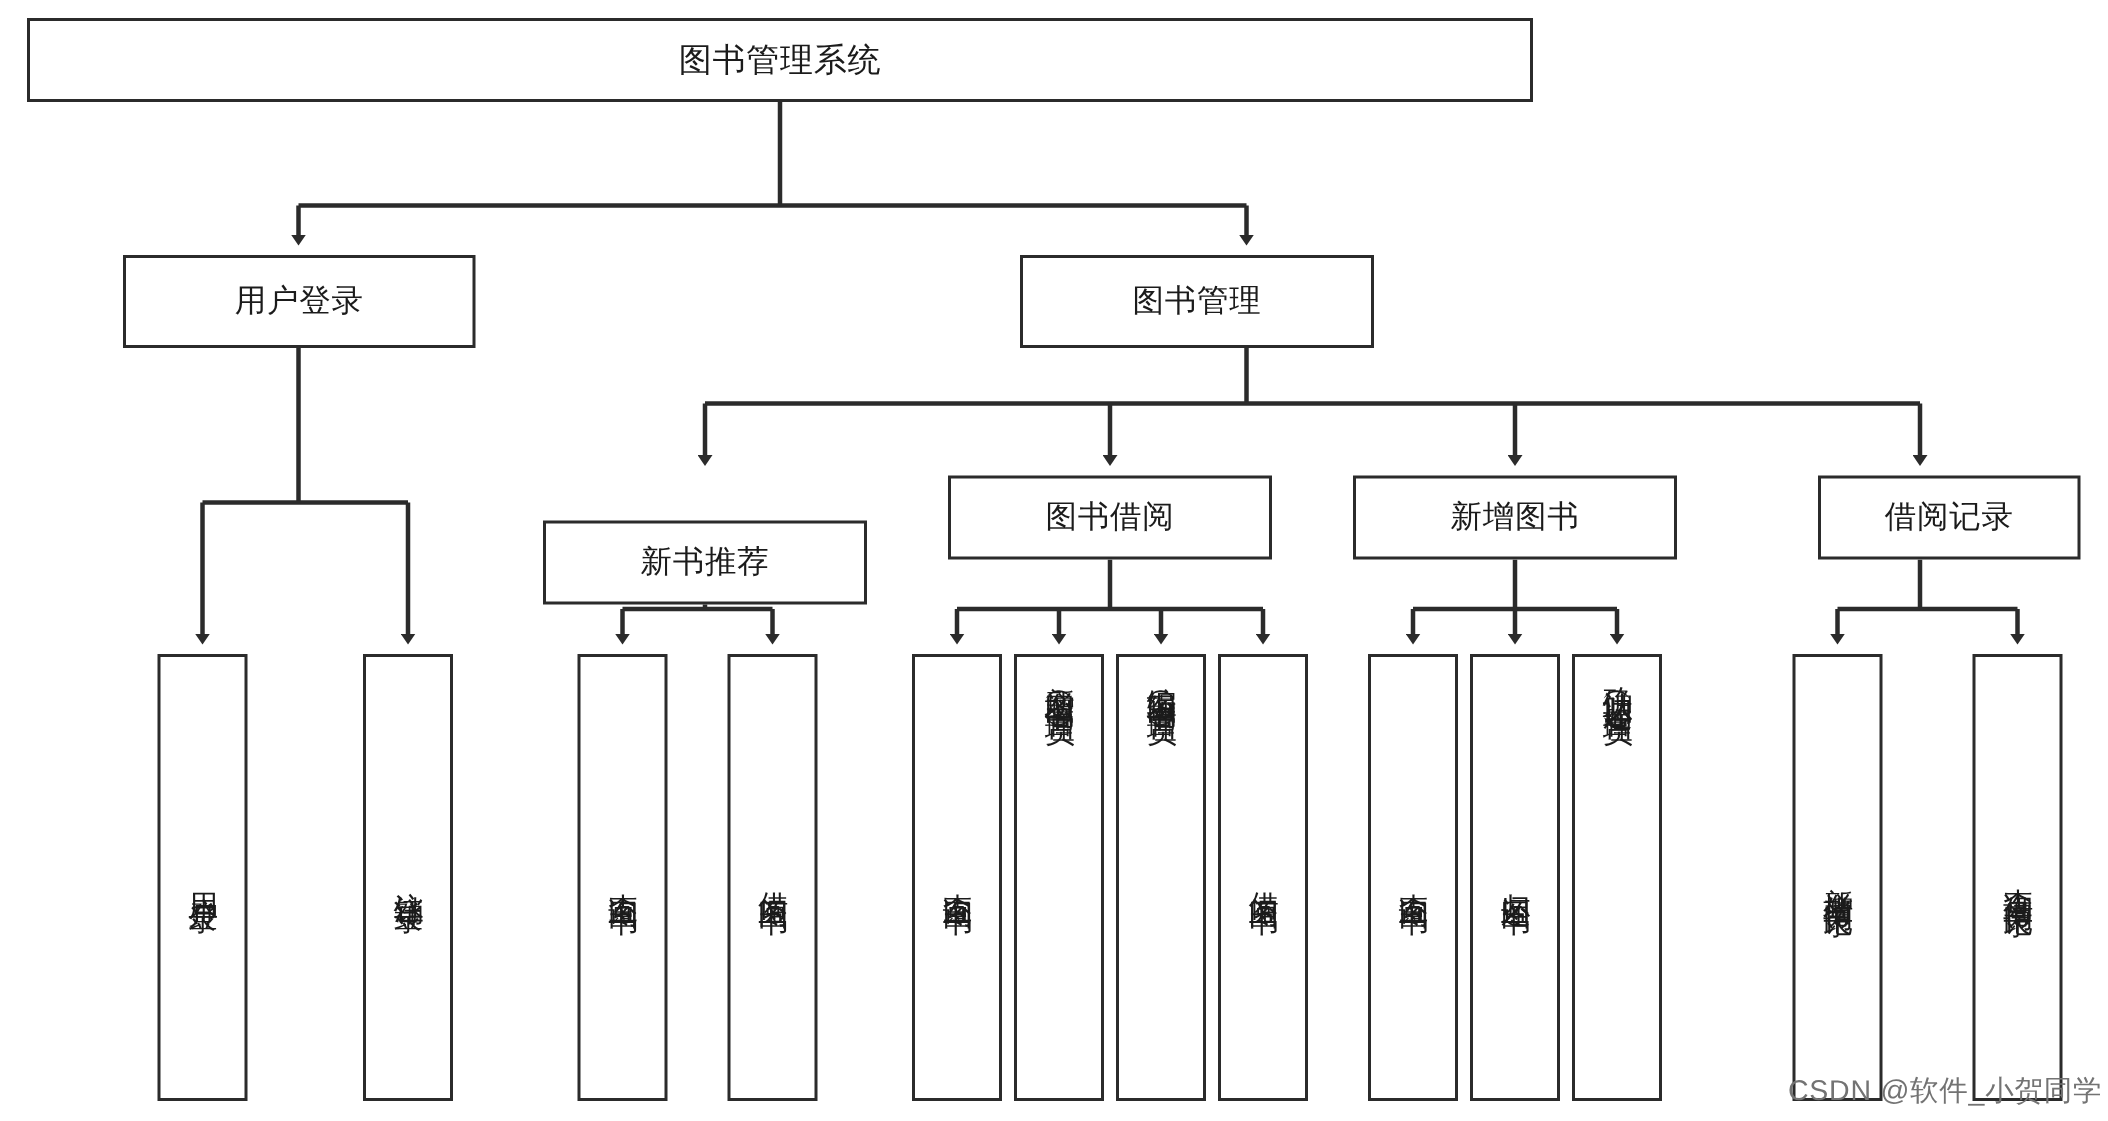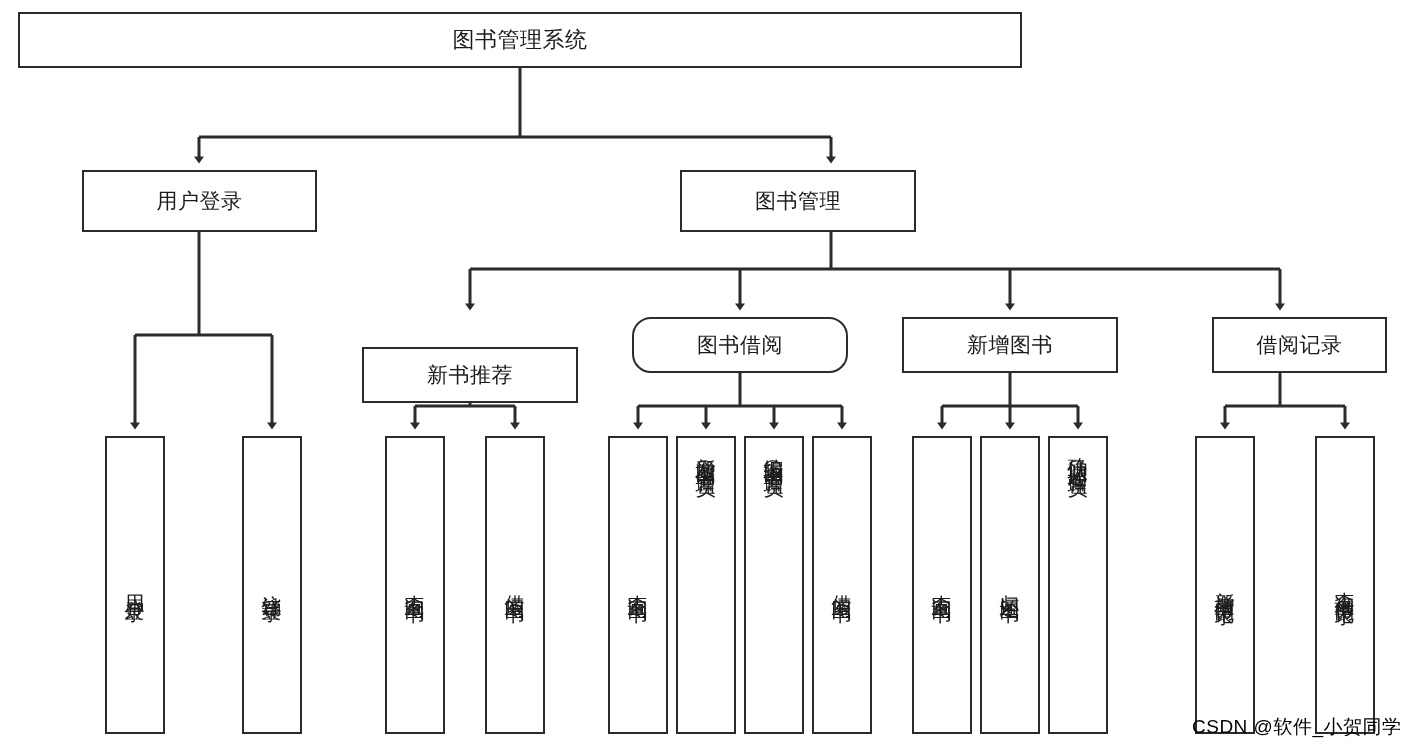--- a/index.html
+++ b/index.html
@@ -65,21 +65,21 @@
   }
   .node.vertical.centered {
     align-items: center;
     padding-top: 0;
   }
   #watermark {
     position: absolute;
     left: 1192px;
     top: 714px;
     font-size: 19px;
-    color: #000000;
+    color: #737373;
     letter-spacing: 0.5px;
     white-space: nowrap;
     user-select: none;
   }
 </style>
 </head>
 <body>
 
 <div id="diagram-root">
 
@@ -142,21 +142,21 @@
   </div>
 
   <div class="node horizontal" style="left:680px; top:170px; width:236px; height:62px;">
     <span class="node-label">图书管理</span>
   </div>
 
   <div class="node horizontal" style="left:362px; top:317px; width:216px; height:56px;margin-top:30px;">
     <span class="node-label">新书推荐</span>
   </div>
 
-  <div class="node horizontal" style="left:632px; top:317px; width:216px; height:56px;border-radius:19px;">
+  <div class="node horizontal" style="left:632px; top:317px; width:216px; height:56px;">
     <span class="node-label">图书借阅</span>
   </div>
 
   <div class="node horizontal" style="left:902px; top:317px; width:216px; height:56px;">
     <span class="node-label">新增图书</span>
   </div>
 
   <div class="node horizontal" style="left:1212px; top:317px; width:175px; height:56px;">
     <span class="node-label">借阅记录</span>
   </div>

